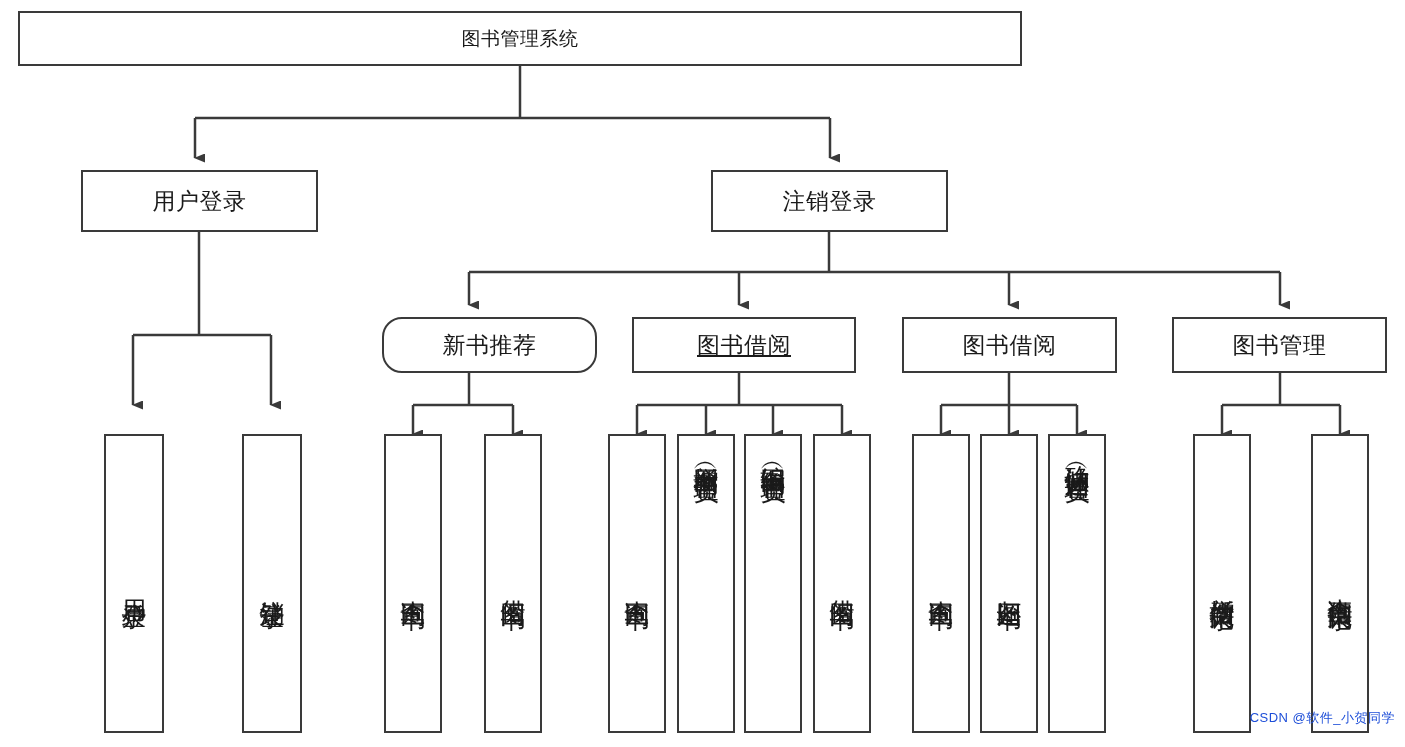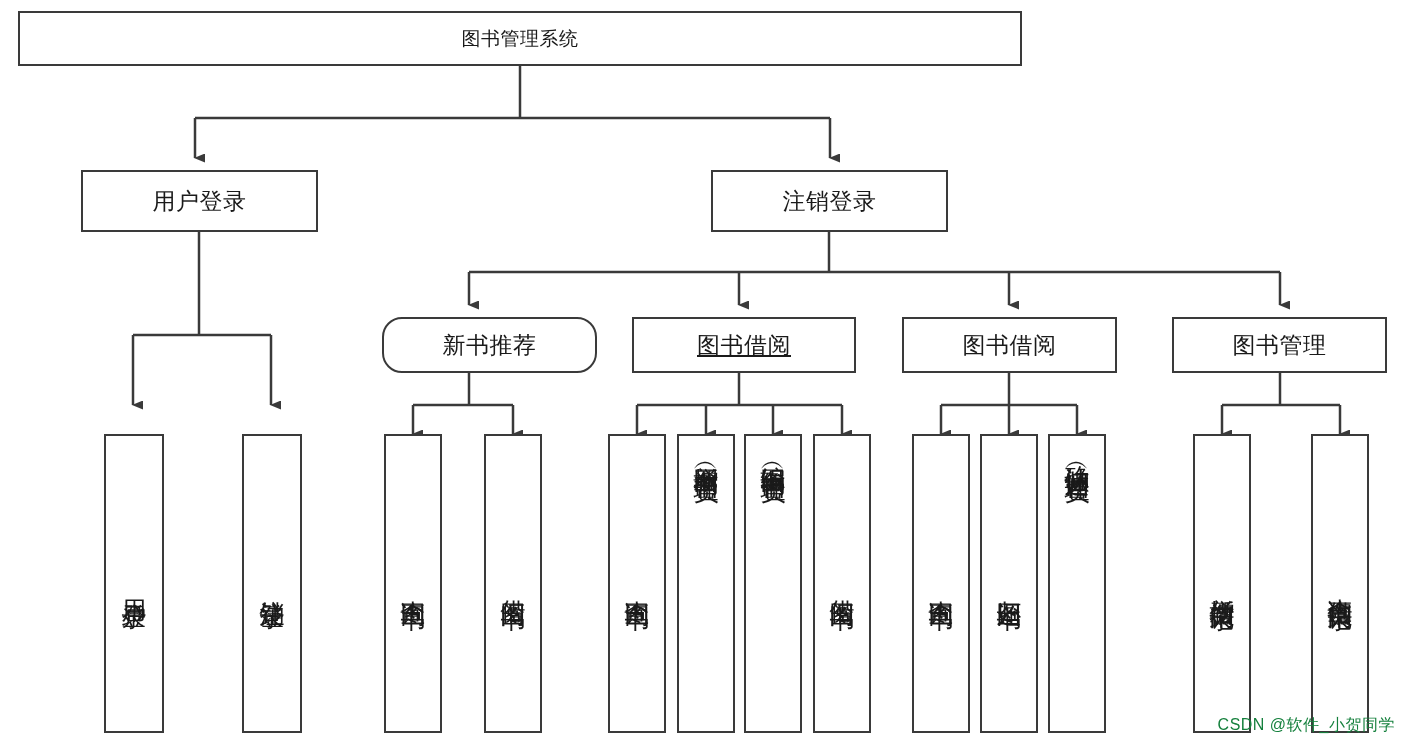--- a/index.html
+++ b/index.html
@@ -45,23 +45,23 @@
     text-orientation:upright;
     font-size:25px;
     line-height:1.08;
     letter-spacing:2px;
     white-space:nowrap;
   }
   .node.v.mid{align-items:center;padding-top:0;}
 
   .watermark{
     position:absolute;
-    right:10px;bottom:11px;
-    font-size:16px;
-    color:#15803d;
+    right:10px;bottom:20px;
+    font-size:13px;
+    color:#1d4ed8;
     letter-spacing:0.5px;
     z-index:6;
     white-space:nowrap;
     pointer-events:none;
   }
 </style>
 </head>
 <body>
 
 <div id="stage">

